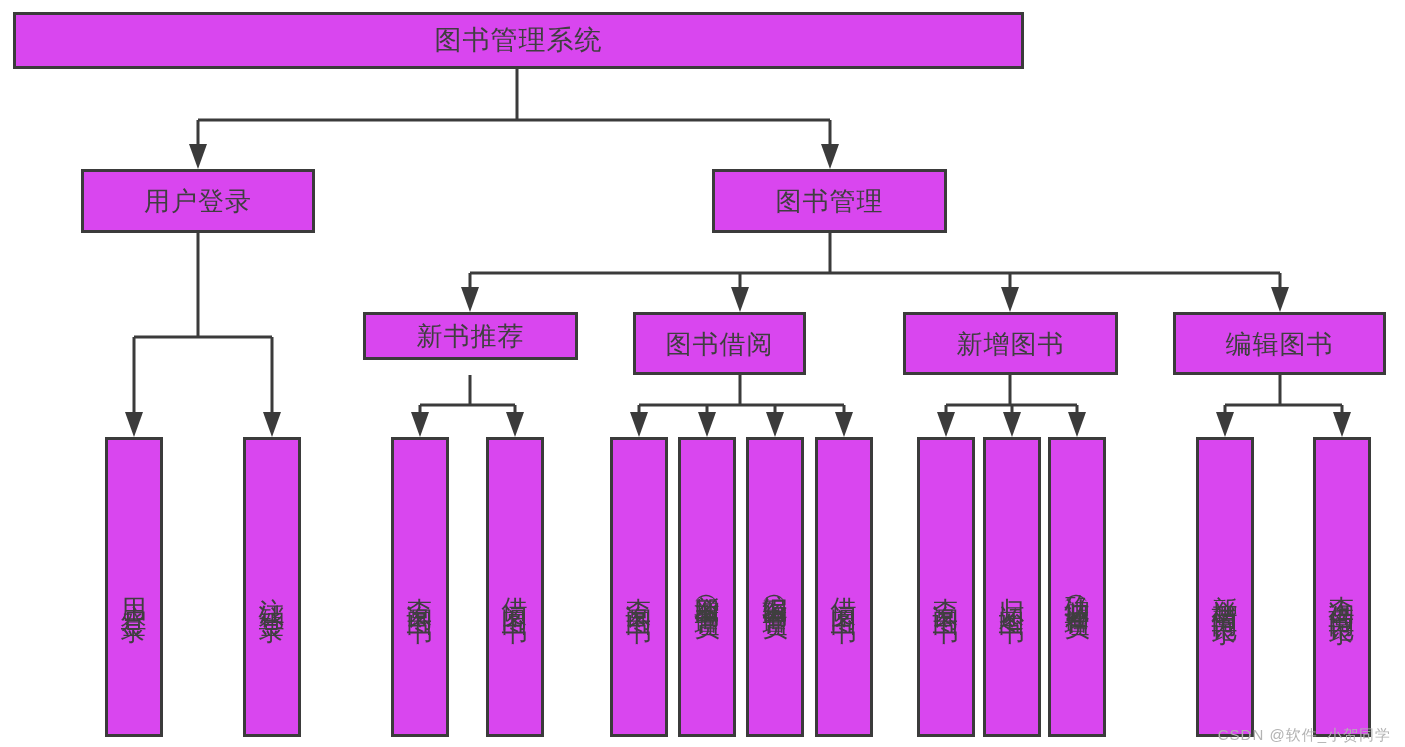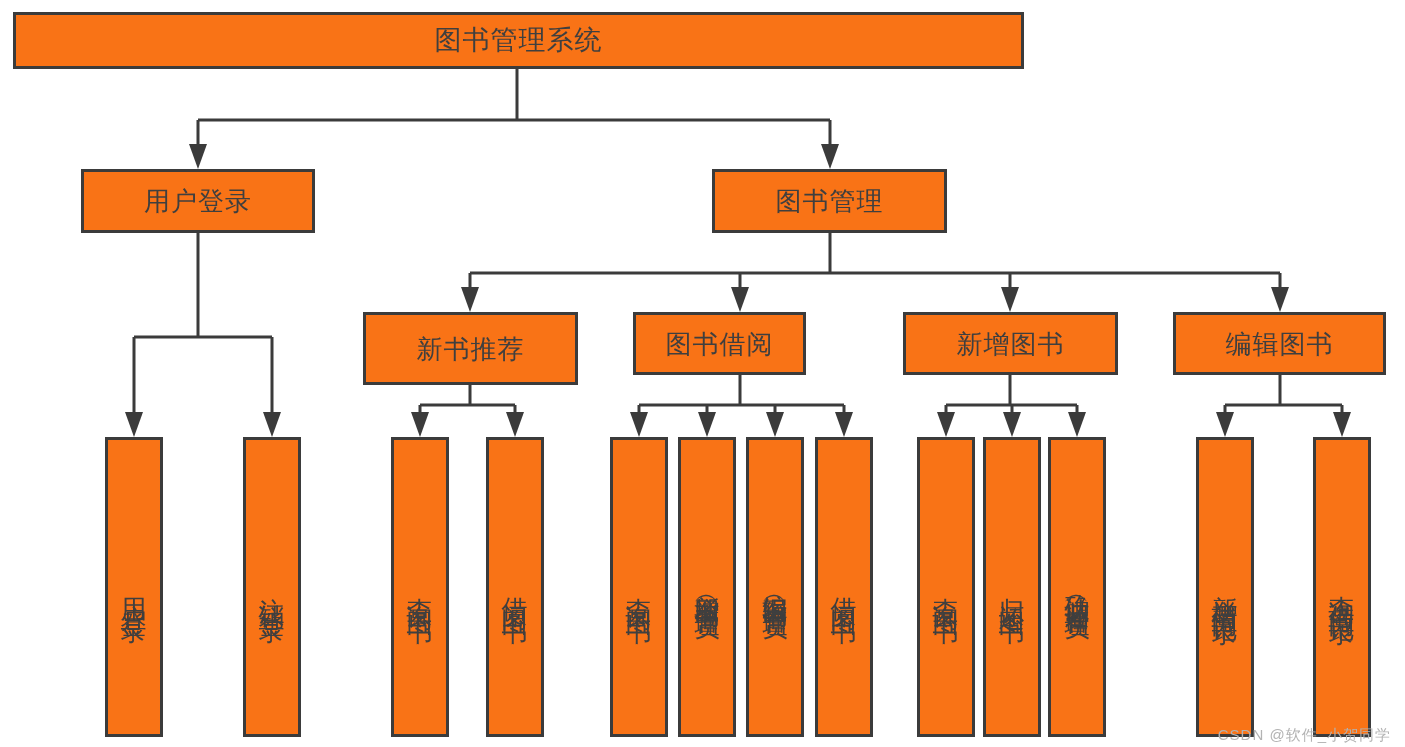--- a/index.html
+++ b/index.html
@@ -11,21 +11,21 @@
     color:#3f3f3f;
     overflow:hidden;
   }
   .connectors{position:absolute;left:0;top:0;width:1405px;height:747px;pointer-events:none;}
   .connectors path{stroke:#3b3b3b;stroke-width:3;fill:none;}
   .connectors polygon{fill:#3b3b3b;stroke:none;}
   .box{
     position:absolute;
     box-sizing:border-box;
     border:3px solid #3b3b3b;
-    background:#f97316;
+    background:#d946ef;
     display:flex;align-items:center;justify-content:center;
   }
   .hlabel{font-size:26px;letter-spacing:1px;line-height:1;white-space:nowrap;}
   .root-label{font-size:27px;}
   .vtext{
     writing-mode:vertical-rl;
     line-height:1;
     font-size:26px;
     white-space:nowrap;
   }
@@ -94,21 +94,21 @@
     <span class="hlabel root-label">图书管理系统</span>
   </div>
 
   <div class="box" style="left:81px;top:169px;width:234px;height:64px;">
     <span class="hlabel">用户登录</span>
   </div>
   <div class="box" style="left:712px;top:169px;width:235px;height:64px;text-align:center;">
     <span class="hlabel">图书管理</span>
   </div>
 
-  <div class="box" style="left:363px;top:312px;width:215px;height:73px;">
+  <div class="box" style="left:363px;top:312px;width:215px;height:48px;">
     <span class="hlabel">新书推荐</span>
   </div>
   <div class="box" style="left:633px;top:312px;width:173px;height:63px;">
     <span class="hlabel">图书借阅</span>
   </div>
   <div class="box" style="left:903px;top:312px;width:215px;height:63px;">
     <span class="hlabel">新增图书</span>
   </div>
   <div class="box" style="left:1173px;top:312px;width:213px;height:63px;">
     <span class="hlabel">编辑图书</span>

